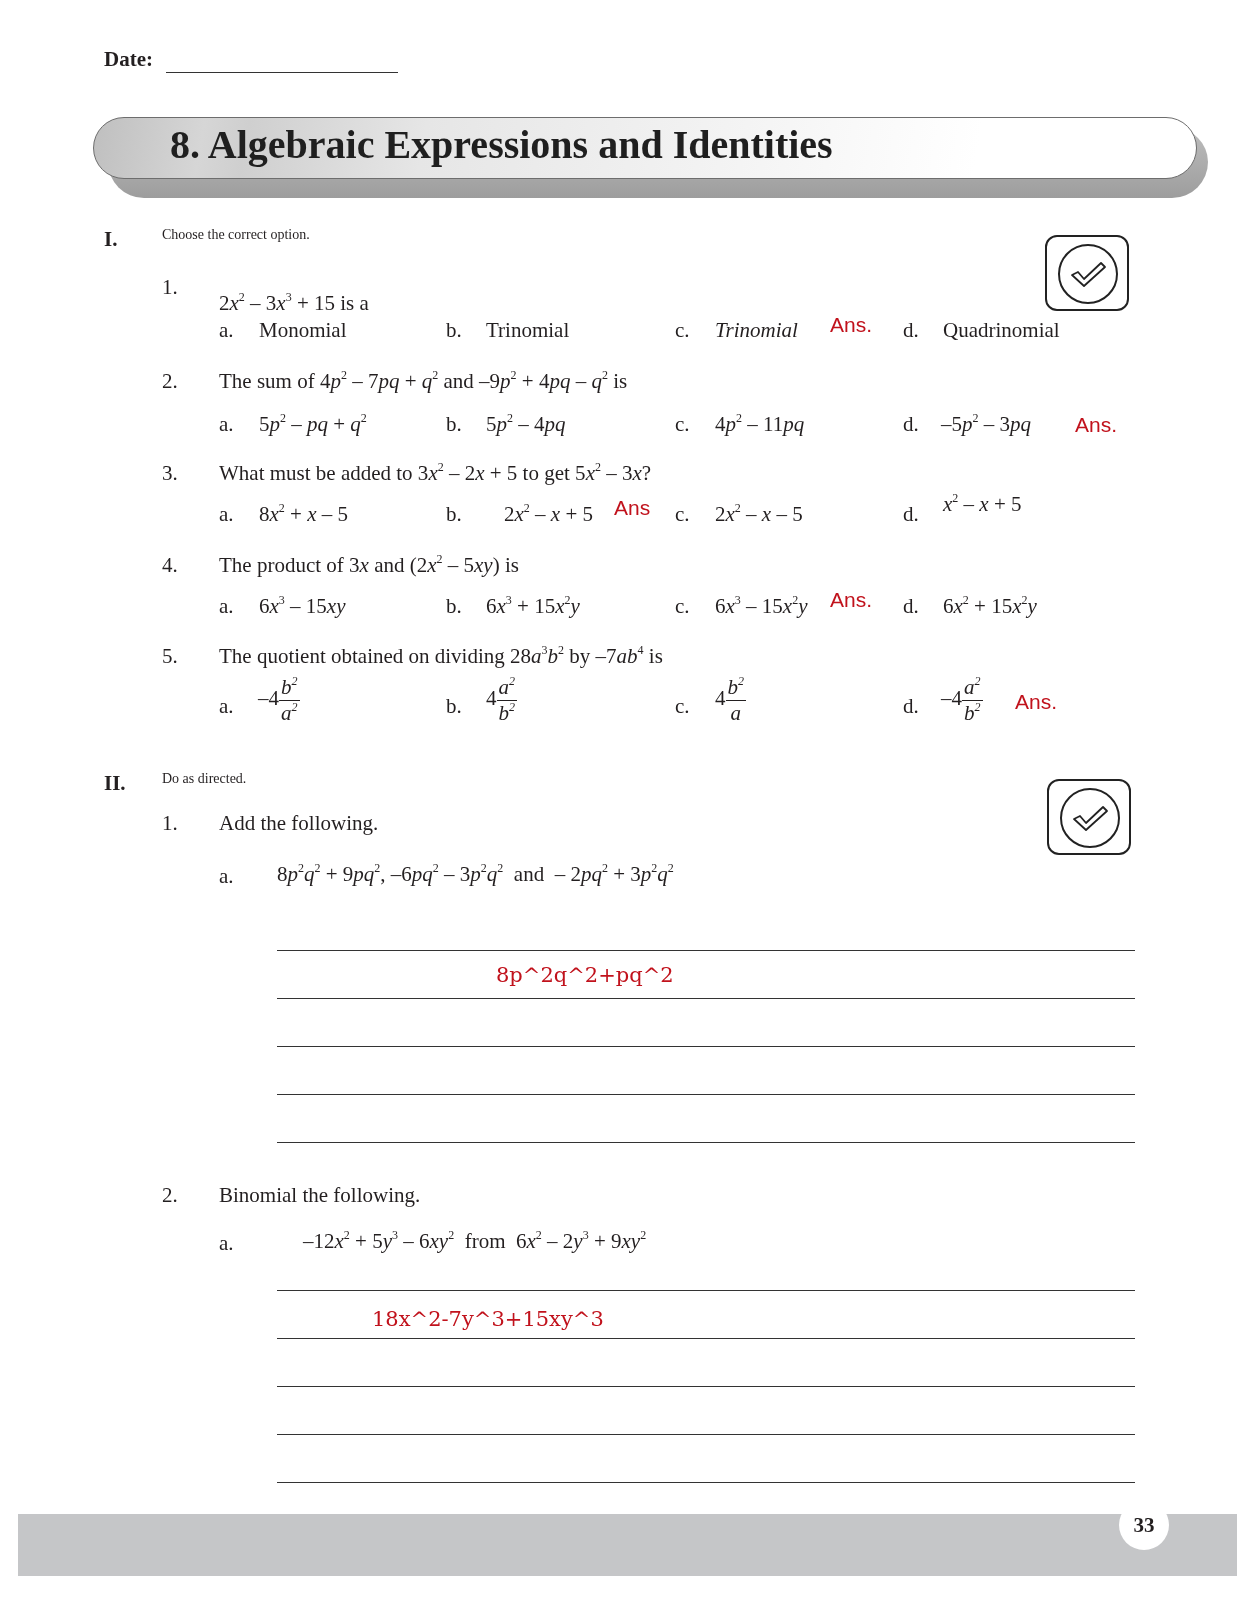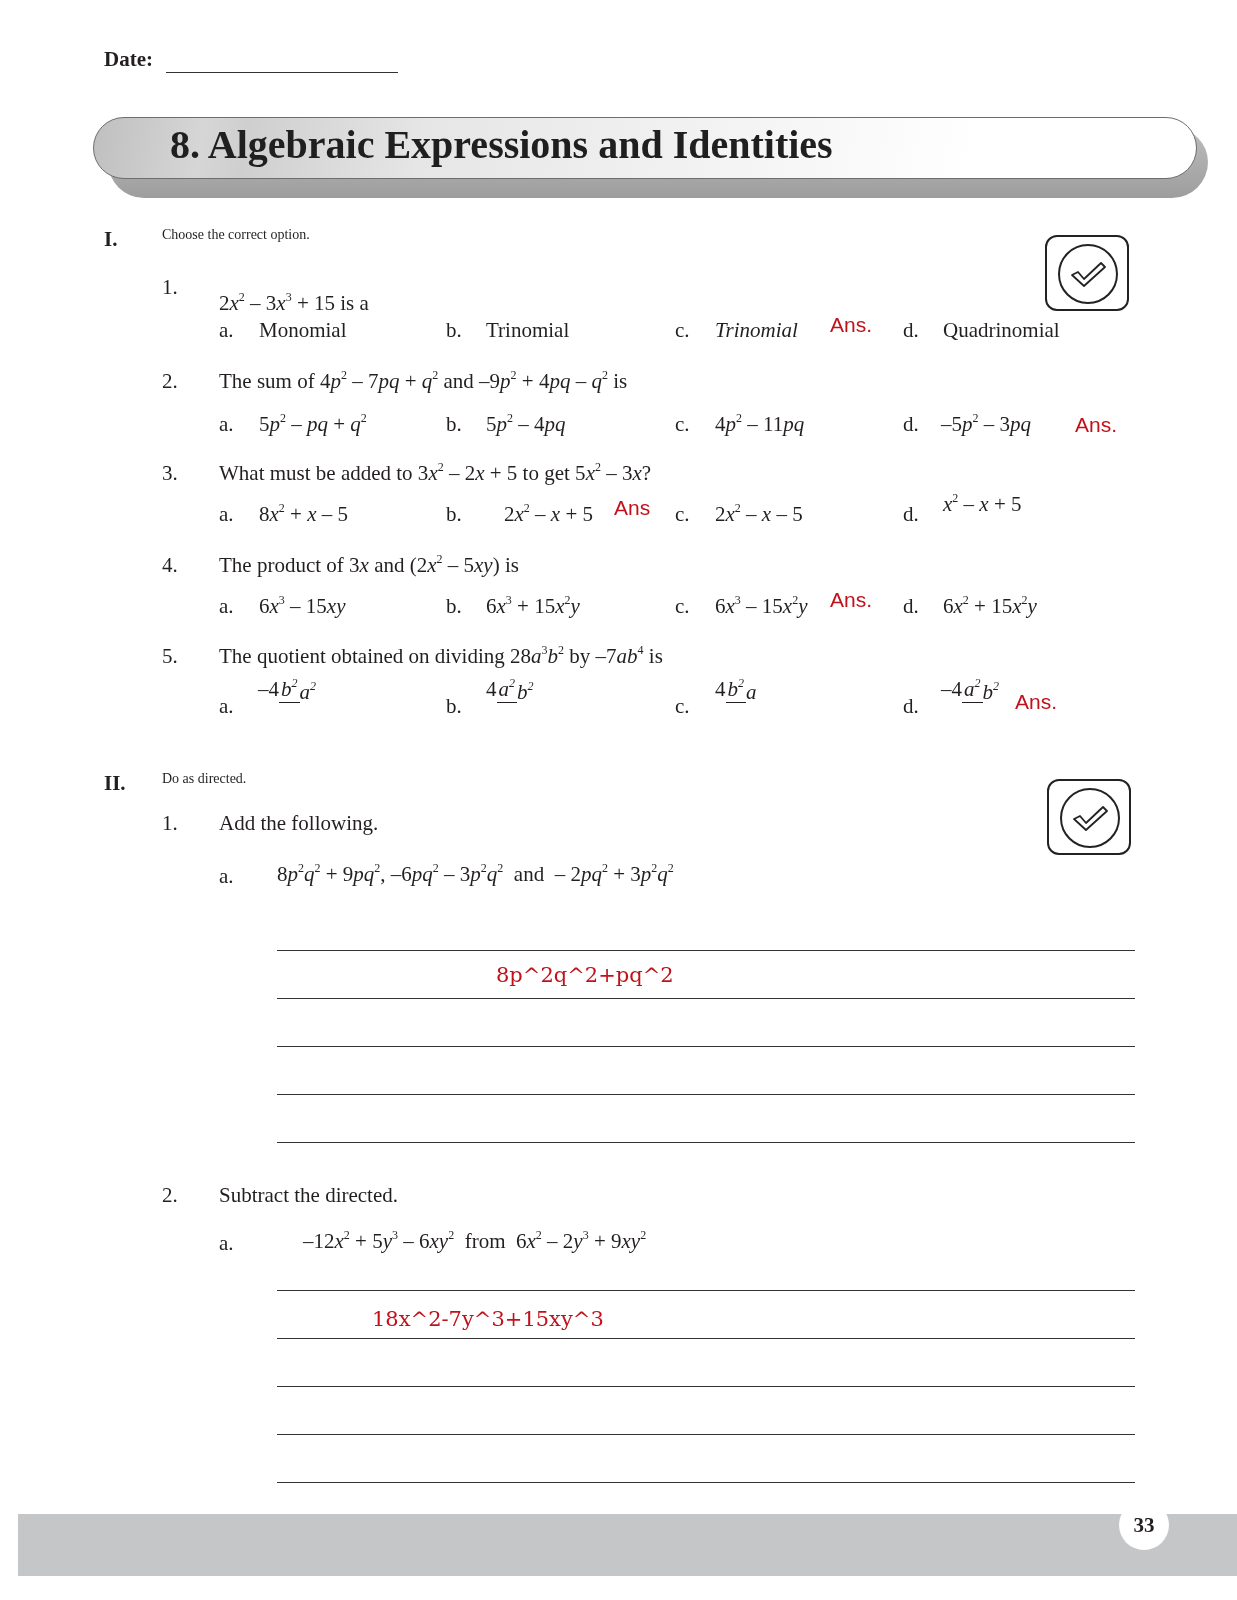--- a/index.html
+++ b/index.html
@@ -35,21 +35,21 @@
   .ans { font-family: "Liberation Sans", "DejaVu Sans", sans-serif; color: #c1121c; font-size: 21px; white-space: nowrap; }
   .answer-text { font-family: "DejaVu Serif", serif; color: #c1121c; font-size: 21px; white-space: nowrap; }
   i { font-style: italic; }
   sup { font-size: 12px; vertical-align: 9px; line-height: 0; }
 
   .checkbox {
     width: 84px; height: 76px; border: 2px solid #222; border-radius: 12px; box-sizing: border-box; background: #fff;
   }
   .checkbox svg { position: absolute; left: 8px; top: 4px; }
 
-  .frac { display: inline-flex; flex-direction: row; align-items: center; vertical-align: middle; font-style: italic; line-height: 1; }
+  .frac { display: inline-flex; flex-direction: column; align-items: center; vertical-align: middle; font-style: italic; line-height: 1; }
   .frac .num { padding: 0 2px 2px 2px; border-bottom: 1.3px solid #231f20; font-size: 21px; }
   .frac .den { padding-top: 2px; font-size: 21px; }
   .frac sup { font-size: 12px; vertical-align: 9px; }
 
   .rule { left: 277px; width: 858px; height: 0; border-top: 1.6px solid #333; }
 
   .footer-bar { left: 18px; top: 1514px; width: 1219px; height: 62px; background: #c5c6c8; }
   .page-badge {
     left: 1119px; top: 1500px; width: 50px; height: 50px; border-radius: 50%; background: #ffffff;
     display: flex; align-items: center; justify-content: center; font-weight: bold; font-size: 21px;
@@ -175,21 +175,21 @@
 <div class="abs qtext" style="left:277px; top:862px;">8<i>p</i><sup>2</sup><i>q</i><sup>2</sup> + 9<i>pq</i><sup>2</sup>, –6<i>pq</i><sup>2</sup> – 3<i>p</i><sup>2</sup><i>q</i><sup>2</sup> &nbsp;and&nbsp; – 2<i>pq</i><sup>2</sup> + 3<i>p</i><sup>2</sup><i>q</i><sup>2</sup></div>
 
 <div class="abs rule" style="top:950px;"></div>
 <div class="abs answer-text" style="left:496px; top:963px;">8p^2q^2+pq^2</div>
 <div class="abs rule" style="top:998px;"></div>
 <div class="abs rule" style="top:1046px;"></div>
 <div class="abs rule" style="top:1094px;"></div>
 <div class="abs rule" style="top:1142px;"></div>
 
 <div class="abs qnum" style="left:162px; top:1183px;">2.</div>
-<div class="abs qtext" style="left:219px; top:1183px;">Subtract the directed.</div>
+<div class="abs qtext" style="left:219px; top:1183px;">Binomial the following.</div>
 <div class="abs opt-letter" style="left:219px; top:1231px;">a.</div>
 <div class="abs qtext" style="left:277px; top:1229px;margin-left:26px;">–12<i>x</i><sup>2</sup> + 5<i>y</i><sup>3</sup> – 6<i>xy</i><sup>2</sup> &nbsp;from&nbsp; 6<i>x</i><sup>2</sup> – 2<i>y</i><sup>3</sup> + 9<i>xy</i><sup>2</sup></div>
 
 <div class="abs rule" style="top:1290px;"></div>
 <div class="abs answer-text" style="left:372px; top:1307px;">18x^2-7y^3+15xy^3</div>
 <div class="abs rule" style="top:1338px;"></div>
 <div class="abs rule" style="top:1386px;"></div>
 <div class="abs rule" style="top:1434px;"></div>
 <div class="abs rule" style="top:1482px;"></div>
 

